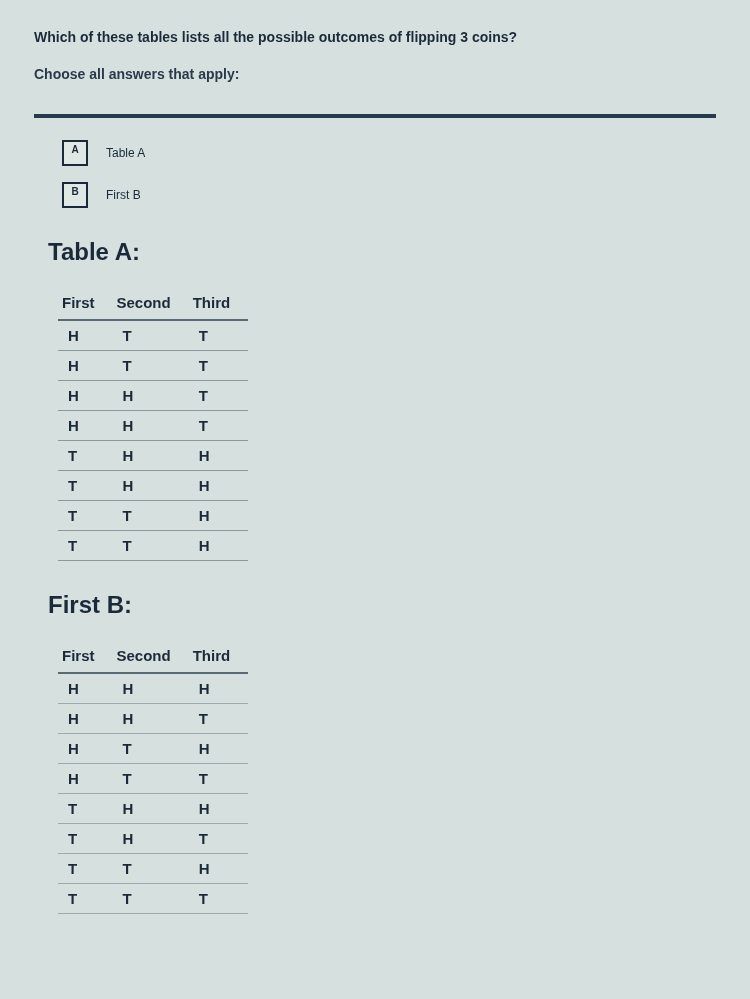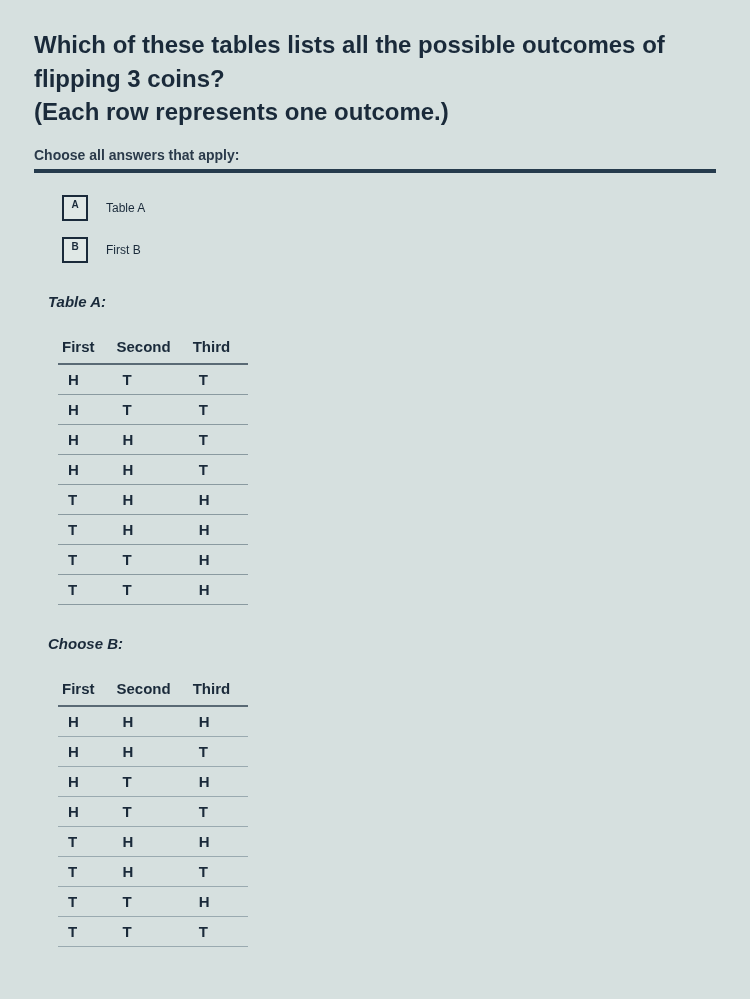--- a/index.html
+++ b/index.html
@@ -6,31 +6,31 @@
   body {
     width: 750px;
     height: 999px;
     background: #d6e0df;
     font-family: Arial, Helvetica, sans-serif;
     color: #1a2a3a;
     padding: 28px 34px;
     overflow: hidden;
   }
   .question {
-    font-size: 24px;
+    font-size: 14px;
     font-weight: bold;
     color: #1a2a3a;
     line-height: 1.4;
     margin-bottom: 18px;
   }
   .instruction {
     font-size: 14px;
     font-weight: bold;
     color: #2a3a4a;
-    margin-bottom: 6px;
+    margin-bottom: 32px;
   }
   .divider {
     height: 4px;
     background: #263b4d;
     margin-bottom: 22px;
     width: 100%;
   }
   .choice-row {
     display: flex;
     align-items: center;
@@ -49,27 +49,26 @@
     font-weight: bold;
     color: #1a2a3a;
     padding-top: 2px;
     margin-right: 18px;
   }
   .choice-label {
     font-size: 12px;
     color: #1a2a3a;
   }
   .table-title {
-    font-size: 15px;
+    font-size: 24px;
     font-weight: bold;
     color: #1a2a3a;
     margin-top: 30px;
     margin-bottom: 24px;
     margin-left: 14px;
-    font-style: italic;
   }
   .data-table {
     border-collapse: collapse;
     margin-left: 24px;
   }
   .data-table th {
     font-size: 15px;
     font-weight: bold;
     color: #1a2a3a;
     text-align: right;
@@ -85,21 +84,20 @@
   }
   .table-b-section .data-table td {
     border-bottom: 1px solid #9aaab0;
   }
 </style>
 </head>
 <body>
 
 <div class="question">
   <span>Which of these tables lists all the possible outcomes of flipping 3 coins?</span><br>
-  <span>(Each row represents one outcome.)</span>
 </div>
 
 <div class="instruction">Choose all answers that apply:</div>
 
 <div class="divider"></div>
 
 <div class="choice-row">
   <div class="checkbox">
     <span>A</span>
   </div>
@@ -161,21 +159,21 @@
       </tr>
     <tr>
         <td>T</td>
         <td>T</td>
         <td>H</td>
       </tr>
   </tbody>
 </table>
 
 <div class="table-b-section">
-  <div class="table-title">Choose B:</div>
+  <div class="table-title">First B:</div>
 
   <table class="data-table">
     <thead>
       <tr>
         <th>First</th>
         <th>Second</th>
         <th>Third</th>
       </tr>
     </thead>
     <tbody>

